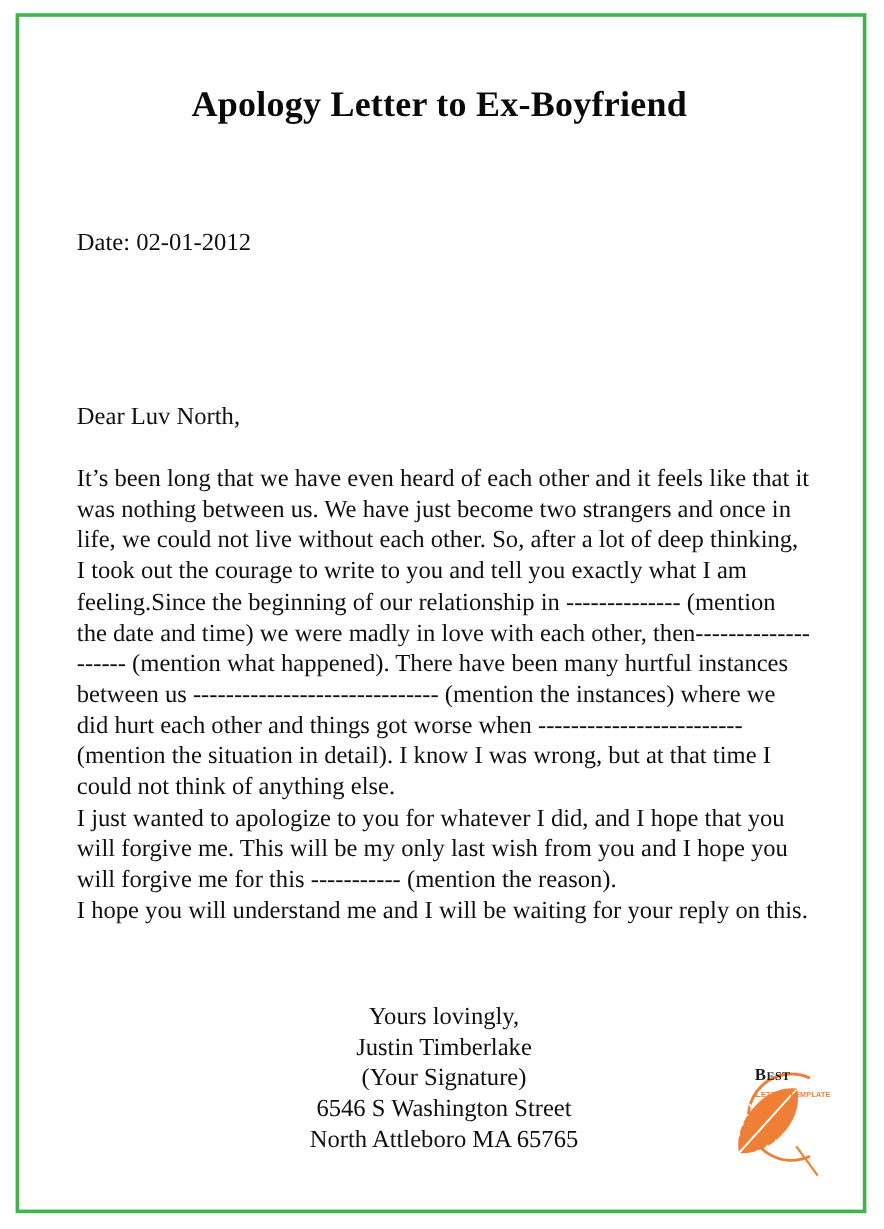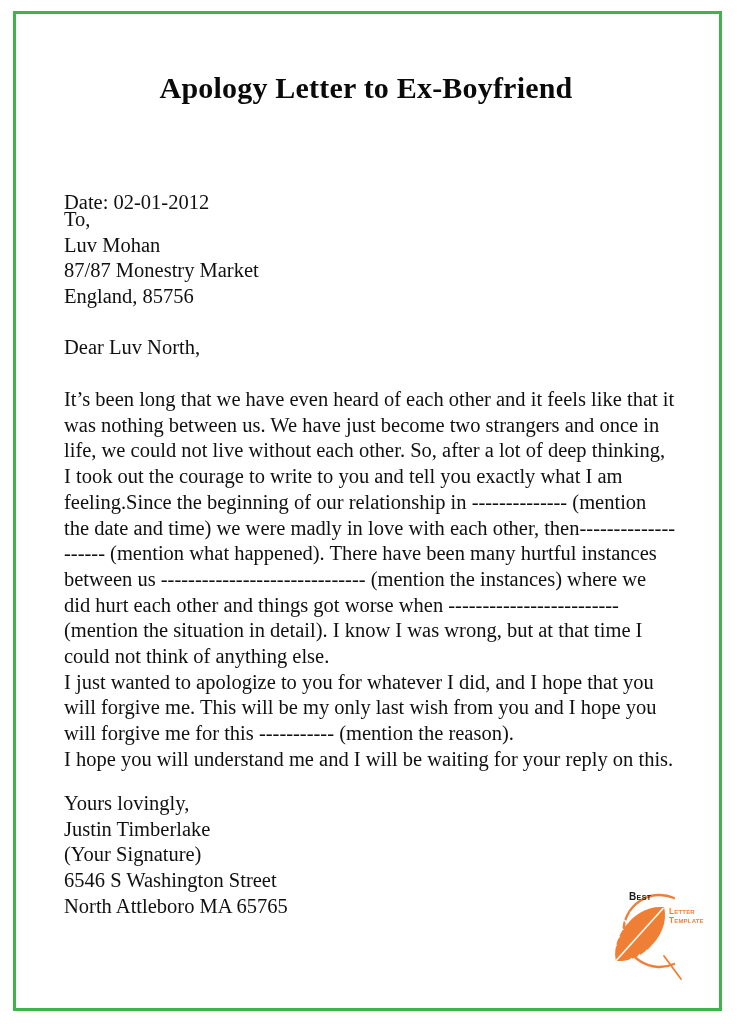--- a/index.html
+++ b/index.html
@@ -68,75 +68,70 @@
     line-height: 25.7px;
     color: #101010;
     white-space: pre-wrap;
     word-break: normal;
   }
 
   #date-line   { top: 143px; margin-top: 36px; }
   #recipient   { top: 196px; }
   #salutation  { top: 324px; }
   #body-text   { top: 376px; }
-  #closing     { top: 780px; }
+  #closing     { top: 824px; text-align: center; }
 
   
   #logo {
     position: absolute;
     left: 588px;
     top: 878px;
     width: 112px;
     height: 104px;
   }
   #logo svg { display: block; width: 112px; height: 104px; }
 
   .logo-text-best {
     position: absolute;
     left: 41px;
     top: 11px;
-    font-family: Liberation Sans, sans-serif;
+    font-family: Liberation Serif, serif;
     font-weight: bold;
     color: #1a1a1a;
-    font-size: 10px;
+    font-size: 14px;
     line-height: 15.5px;
     letter-spacing: 0.4px;
     font-variant: small-caps;
   }
   .logo-text-sub {
     position: absolute;
     left: 41px;
     top: 29px;
     font-family: "Liberation Sans", "DejaVu Sans", sans-serif;
     font-weight: bold;
     color: #f07f36;
     font-size: 8.2px;
     line-height: 9px;
     letter-spacing: 0.2px;
     font-variant: small-caps;
-    padding-left: 40px;
   }
 </style>
 </head>
 <body>
 
 <div id="page">
 
   <div id="frame"></div>
 
   <div id="content">
 
     <h1 id="doc-title">Apology Letter to Ex-Boyfriend</h1>
 
     <div class="text-block" id="date-line">Date: 02-01-2012</div>
 
-    <div class="text-block" id="recipient">To,
-Luv Mohan
-87/87 Monestry Market
-England, 85756</div>
 
     <div class="text-block" id="salutation">Dear Luv North,</div>
 
     <div class="text-block" id="body-text">It’s been long that we have even heard of each other and it feels like that it was nothing between us. We have just become two strangers and once in life, we could not live without each other. So, after a lot of deep thinking, I took out the courage to write to you and tell you exactly what I am feeling.Since the beginning of our relationship in -------------- (mention the date and time) we were madly in love with each other, then-------------------- (mention what happened). There have been many hurtful instances between us ------------------------------ (mention the instances) where we did hurt each other and things got worse when ------------------------- (mention the situation in detail). I know I was wrong, but at that time I could not think of anything else.
 I just wanted to apologize to you for whatever I did, and I hope that you will forgive me. This will be my only last wish from you and I hope you will forgive me for this ----------- (mention the reason).
 I hope you will understand me and I will be waiting for your reply on this.</div>
 
     <div class="text-block" id="closing">Yours lovingly,
 Justin Timberlake
 (Your Signature)

